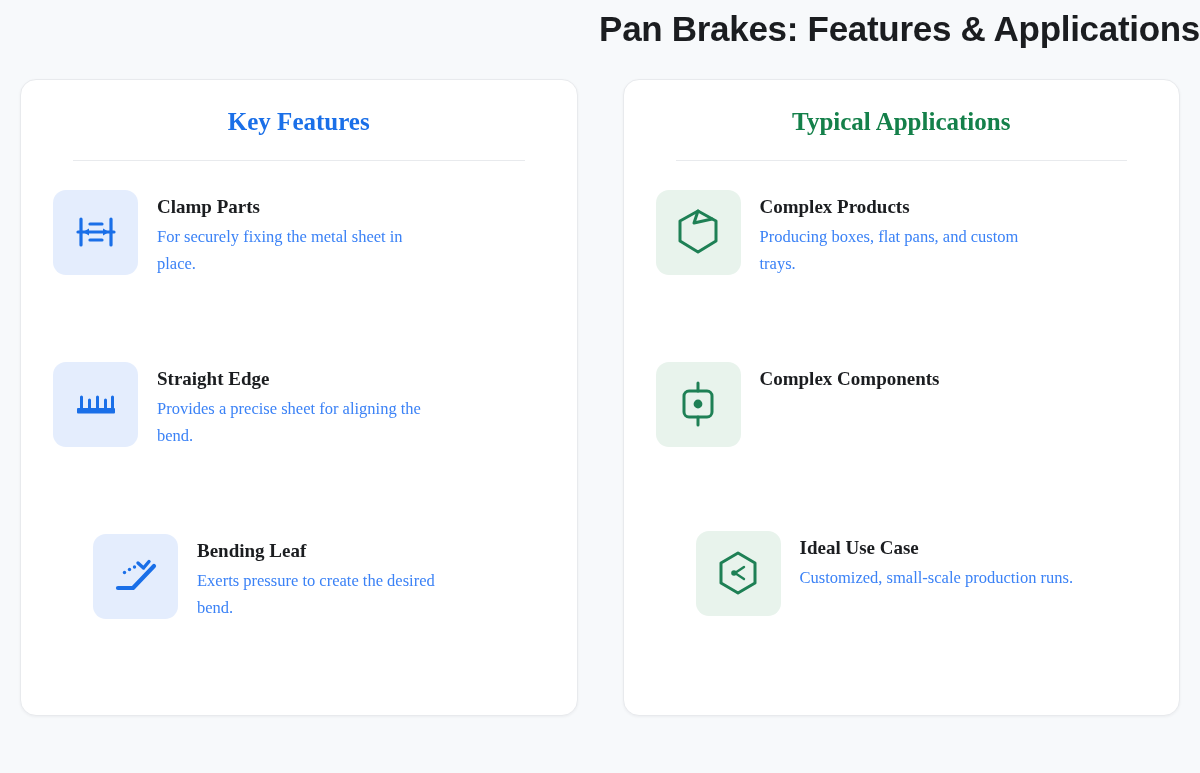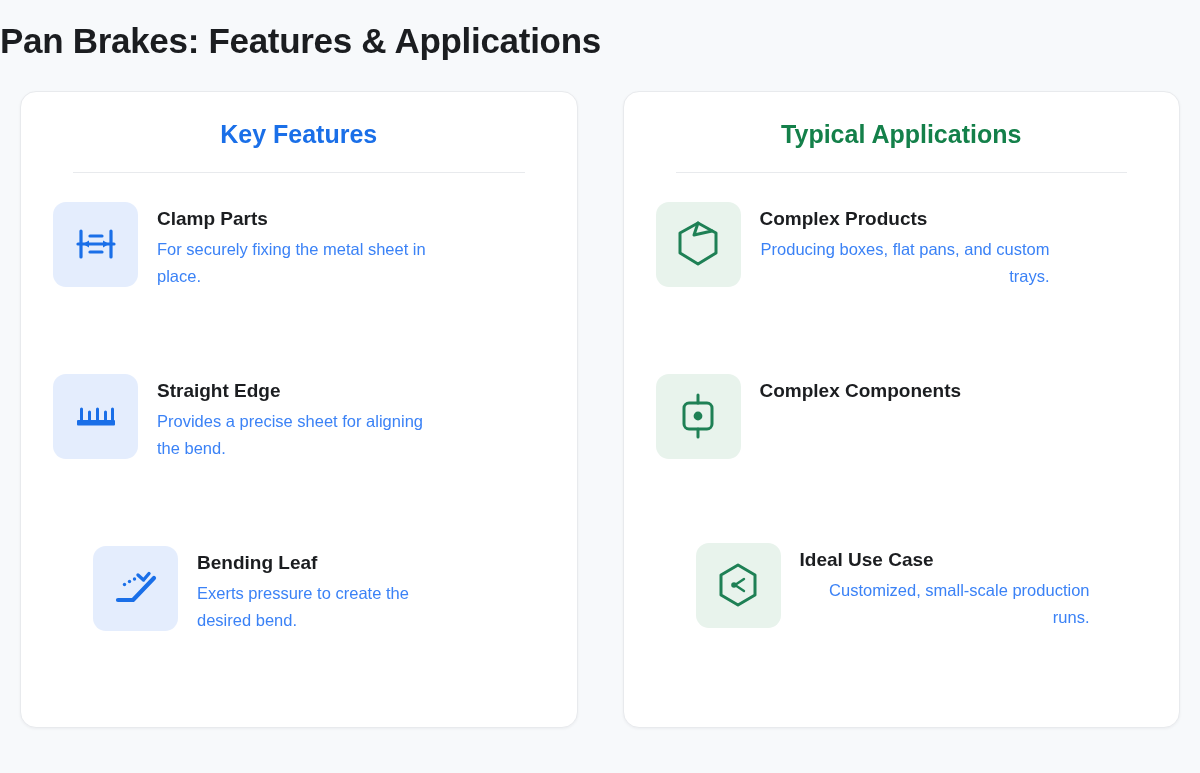--- a/index.html
+++ b/index.html
@@ -13,34 +13,35 @@
     font-family: "Liberation Sans", sans-serif;
     overflow: hidden;
   }
   .page {
     width: 1200px;
     height: 773px;
     position: relative;
     box-sizing: border-box;
   }
   .page-title {
-    text-align: left;
+    text-align: right;
     font-size: 35px;
     font-weight: bold;
     color: #1b1d20;
     letter-spacing: -0.3px;
     margin: 0;
-    padding-top: 20px;
+    padding-top: 8px;
     line-height: 1.2;
   }
   .cards {
     display: flex;
     gap: 45px;
     padding: 29px 20px 0 20px;
     box-sizing: border-box;
+    font-family: Liberation Serif, serif;
   }
   .card {
     flex: 1 1 0;
     background: #ffffff;
     border: 1px solid #e8eaed;
     border-radius: 16px;
     box-shadow: 0 1px 3px rgba(16, 24, 40, 0.05);
     box-sizing: border-box;
     height: 637px;
     padding: 26px 32px 0 32px;
@@ -91,21 +92,21 @@
     line-height: 1.35;
     margin: 0 0 5px 0;
   }
   .item-desc {
     font-size: 16.5px;
     color: #3b82f6;
     line-height: 1.62;
     margin: 0;
     max-width: 270px;
   }
-  .card.green-card .item-desc { max-width: 290px; text-align: right; }
+  .card.green-card .item-desc { max-width: 290px; }
   svg { display: block; }
 </style>
 </head>
 <body>
 
 <div class="page">
 
   <h1 class="page-title">Pan Brakes: Features &amp; Applications</h1>
 
   <div class="cards">

